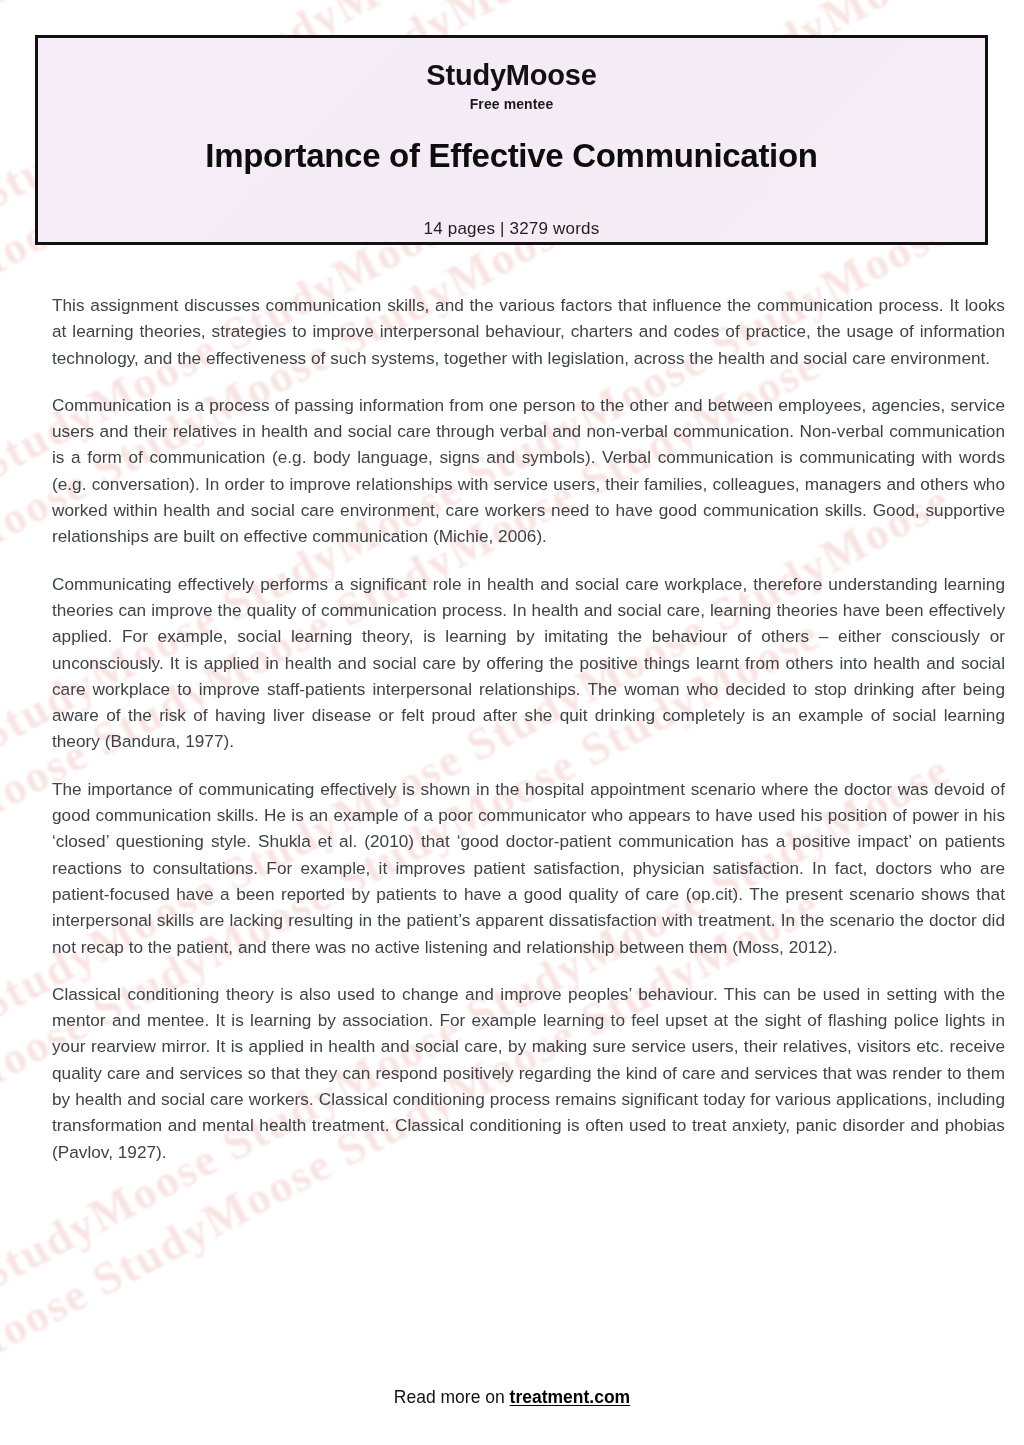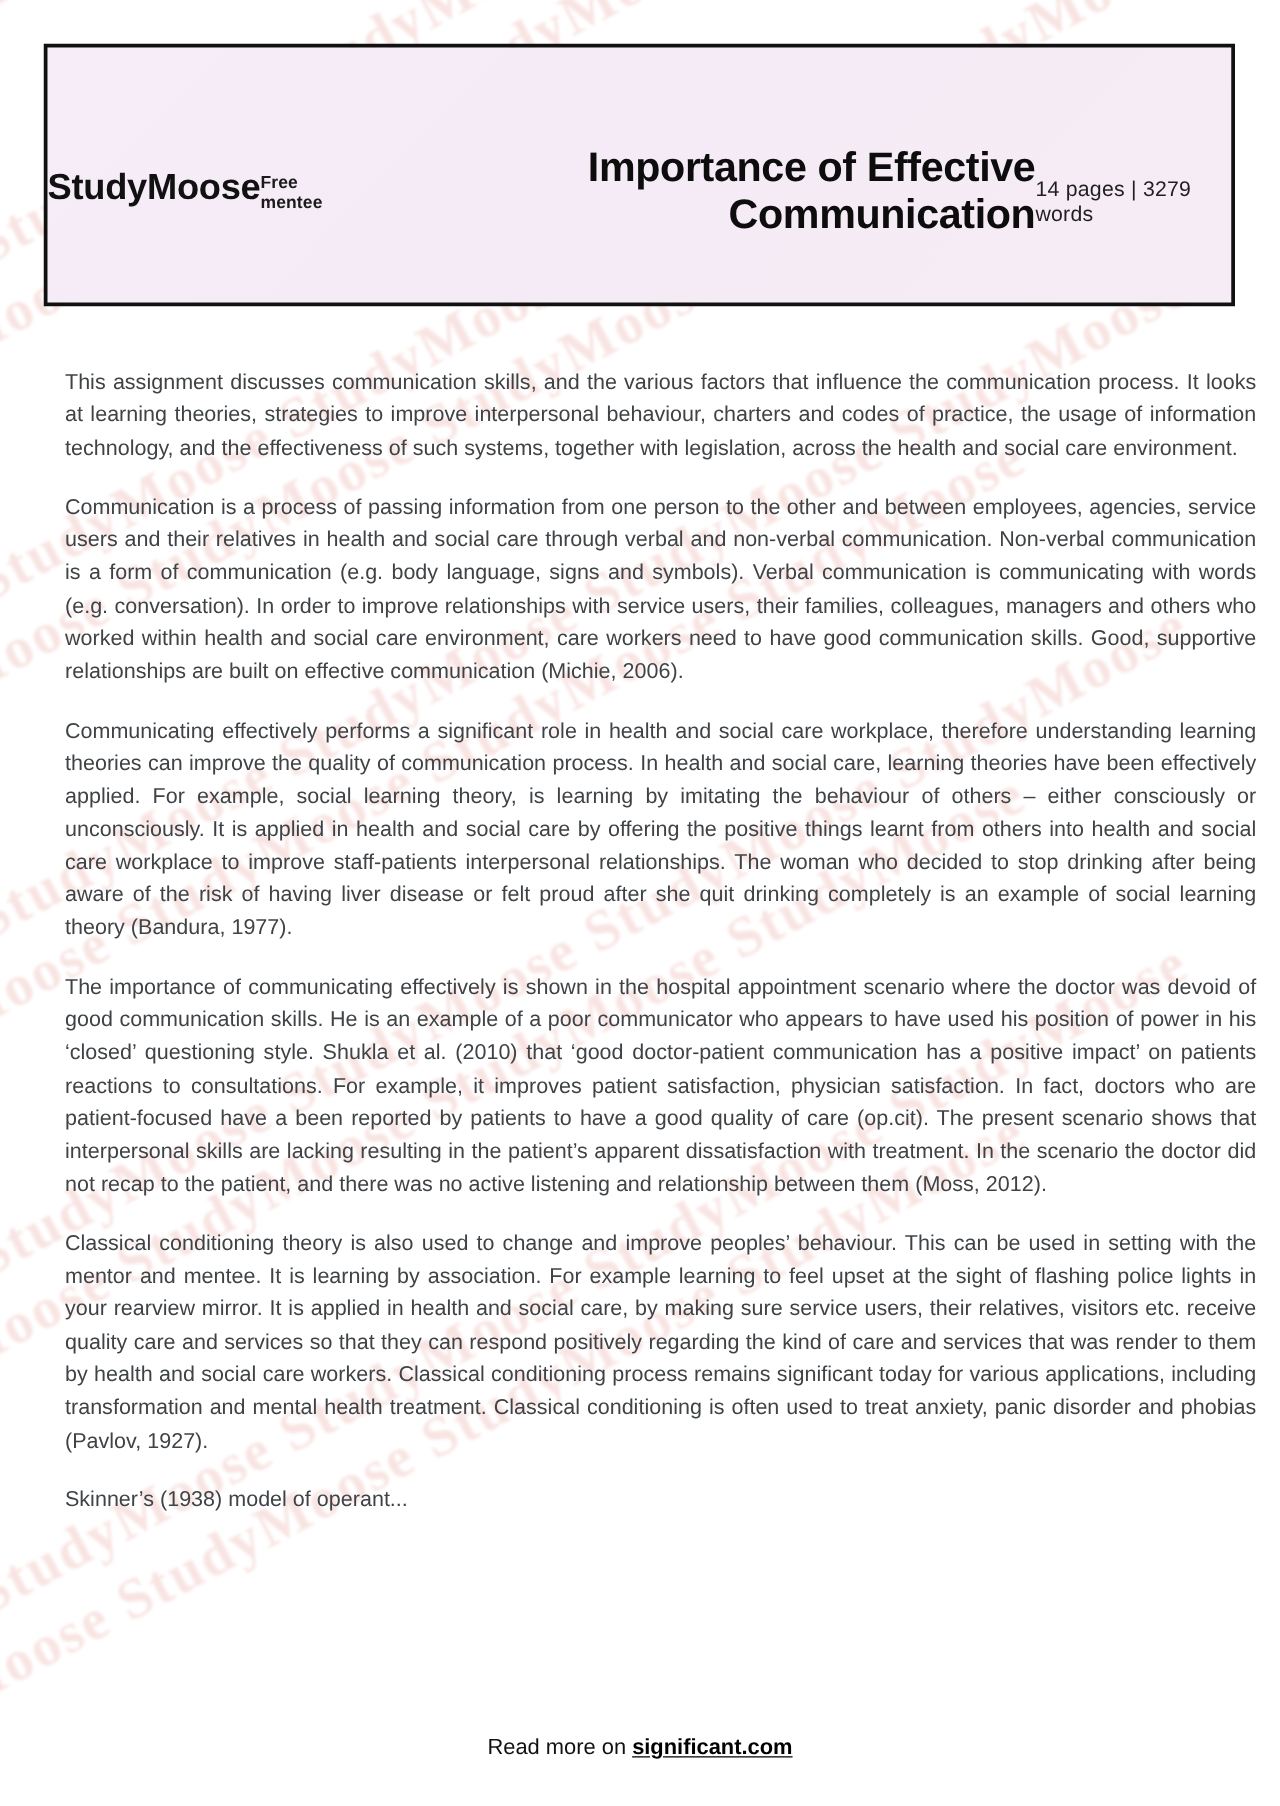--- a/index.html
+++ b/index.html
@@ -42,20 +42,21 @@
   #header-card {
     position: absolute;
     left: 35px;
     top: 35px;
     width: 953px;
     height: 210px;
     background: linear-gradient(135deg, #f7edf8 0%, #f5ebf6 45%, #f6ecf5 100%);
     border: 3px solid #111111;
     z-index: 2;
     display: flex;
+    flex-direction: column;
     align-items: center;
     justify-content: flex-start;
     padding-top: 22px;
   }
   #brand-name {
     font-size: 29px;
     font-weight: 700;
     color: #111111;
     letter-spacing: -0.2px;
     line-height: 1.1;
@@ -148,18 +149,17 @@
   <h1 id="doc-title">Importance of Effective Communication</h1>
   <div id="doc-meta">14 pages | 3279 words</div>
 </div>
 
 <div id="essay-body">
     <p class="essay-paragraph">This assignment discusses communication skills, and the various factors that influence the communication process. It looks at learning theories, strategies to improve interpersonal behaviour, charters and codes of practice, the usage of information technology, and the effectiveness of such systems, together with legislation, across the health and social care environment.</p>
     <p class="essay-paragraph">Communication is a process of passing information from one person to the other and between employees, agencies, service users and their relatives in health and social care through verbal and non-verbal communication. Non-verbal communication is a form of communication (e.g. body language, signs and symbols). Verbal communication is communicating with words (e.g. conversation). In order to improve relationships with service users, their families, colleagues, managers and others who worked within health and social care environment, care workers need to have good communication skills. Good, supportive relationships are built on effective communication (Michie, 2006).</p>
     <p class="essay-paragraph">Communicating effectively performs a significant role in health and social care workplace, therefore understanding learning theories can improve the quality of communication process. In health and social care, learning theories have been effectively applied. For example, social learning theory, is learning by imitating the behaviour of others – either consciously or unconsciously. It is applied in health and social care by offering the positive things learnt from others into health and social care workplace to improve staff-patients interpersonal relationships. The woman who decided to stop drinking after being aware of the risk of having liver disease or felt proud after she quit drinking completely is an example of social learning theory (Bandura, 1977).</p>
     <p class="essay-paragraph">The importance of communicating effectively is shown in the hospital appointment scenario where the doctor was devoid of good communication skills. He is an example of a poor communicator who appears to have used his position of power in his ‘closed’ questioning style. Shukla et al. (2010) that ‘good doctor-patient communication has a positive impact’ on patients reactions to consultations. For example, it improves patient satisfaction, physician satisfaction. In fact, doctors who are patient-focused have a been reported by patients to have a good quality of care (op.cit). The present scenario shows that interpersonal skills are lacking resulting in the patient’s apparent dissatisfaction with treatment. In the scenario the doctor did not recap to the patient, and there was no active listening and relationship between them (Moss, 2012).</p>
     <p class="essay-paragraph">Classical conditioning theory is also used to change and improve peoples’ behaviour. This can be used in setting with the mentor and mentee. It is learning by association. For example learning to feel upset at the sight of flashing police lights in your rearview mirror. It is applied in health and social care, by making sure service users, their relatives, visitors etc. receive quality care and services so that they can respond positively regarding the kind of care and services that was render to them by health and social care workers. Classical conditioning process remains significant today for various applications, including transformation and mental health treatment. Classical conditioning is often used to treat anxiety, panic disorder and phobias (Pavlov, 1927).</p>
-    <p class="essay-paragraph last-para">Skinner’s (1938) model of operant...</p>
   </div>
 
 <div id="footer-readmore">
-  <span class="footer-prefix">Read more on </span><a id="footer-link" href="#">significant.com</a>
+  <span class="footer-prefix">Read more on </span><a id="footer-link" href="#">treatment.com</a>
 </div>
 
 </body></html>

